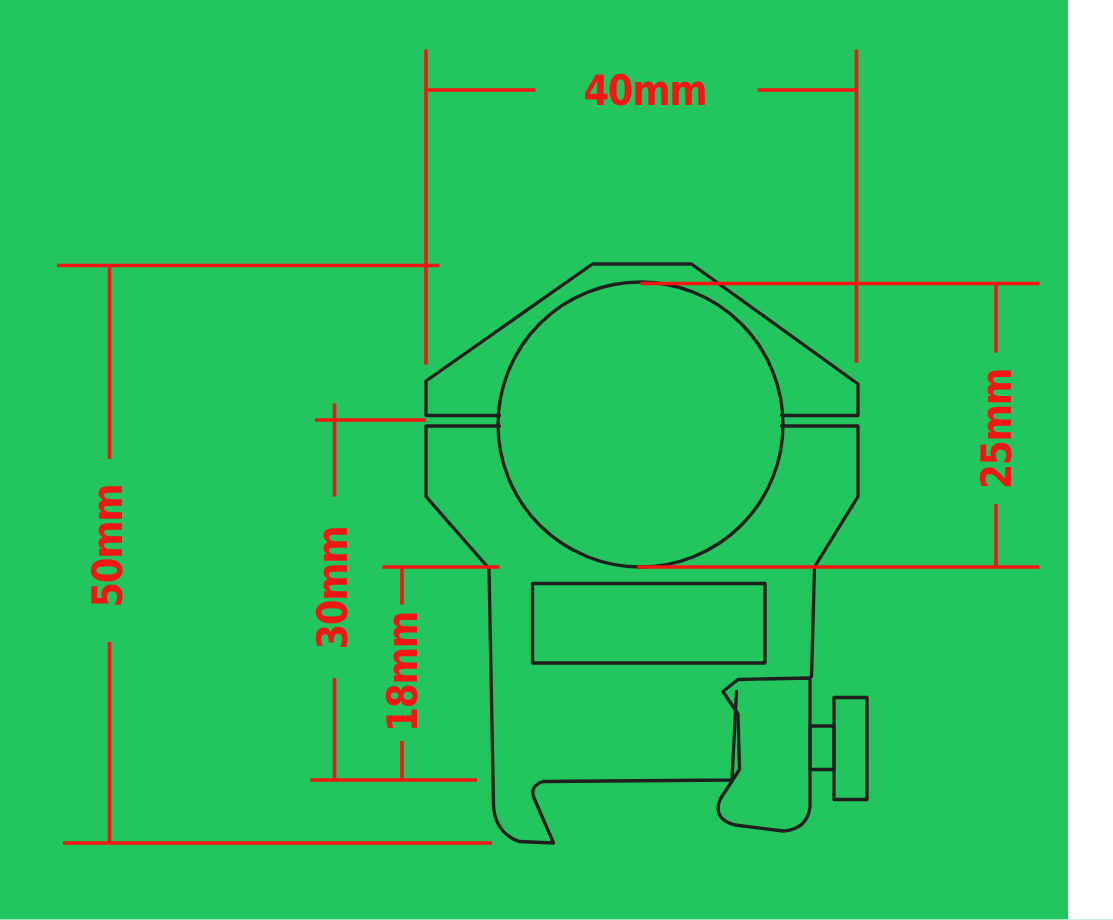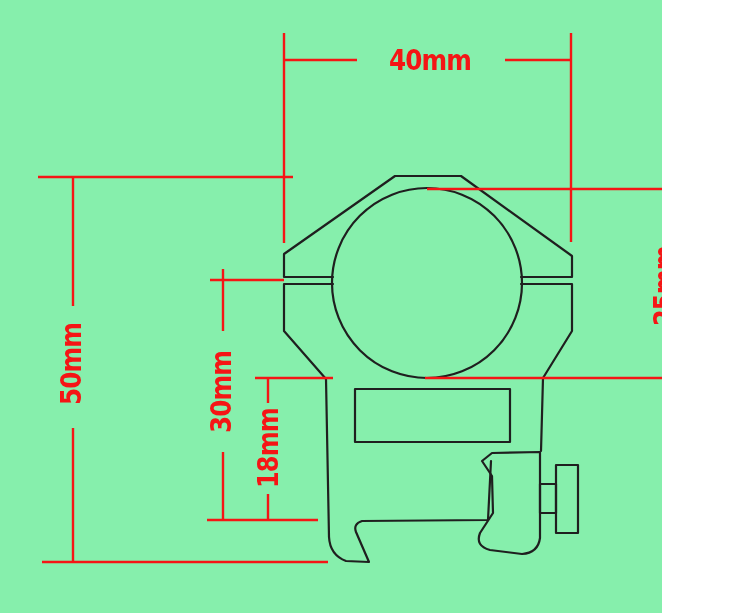--- a/index.html
+++ b/index.html
@@ -2,23 +2,23 @@
 <html><head>
 <meta charset="utf-8">
 <style>
   html, body {
     margin: 0;
     padding: 0;
     background: #ffffff;
   }
   .stage {
     position: relative;
-    width: 662px;
+    width: 712px;
     height: 613px;
-    background: #86efac;
+    background: #22c55e;
     overflow: hidden;
     font-family: "DejaVu Sans", sans-serif;
     text-align: center;
   }
   svg { display: block; }
   .dim-label {
     font-family: "DejaVu Sans", sans-serif;
     font-weight: bold;
     font-size: 28px;
     letter-spacing: -1px;

